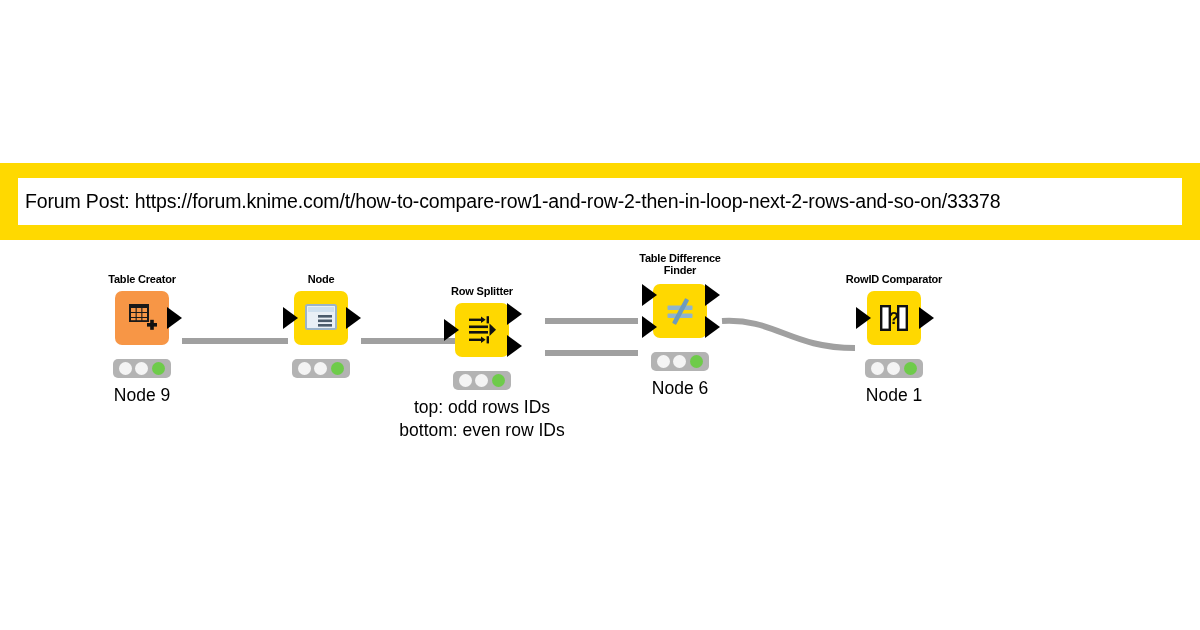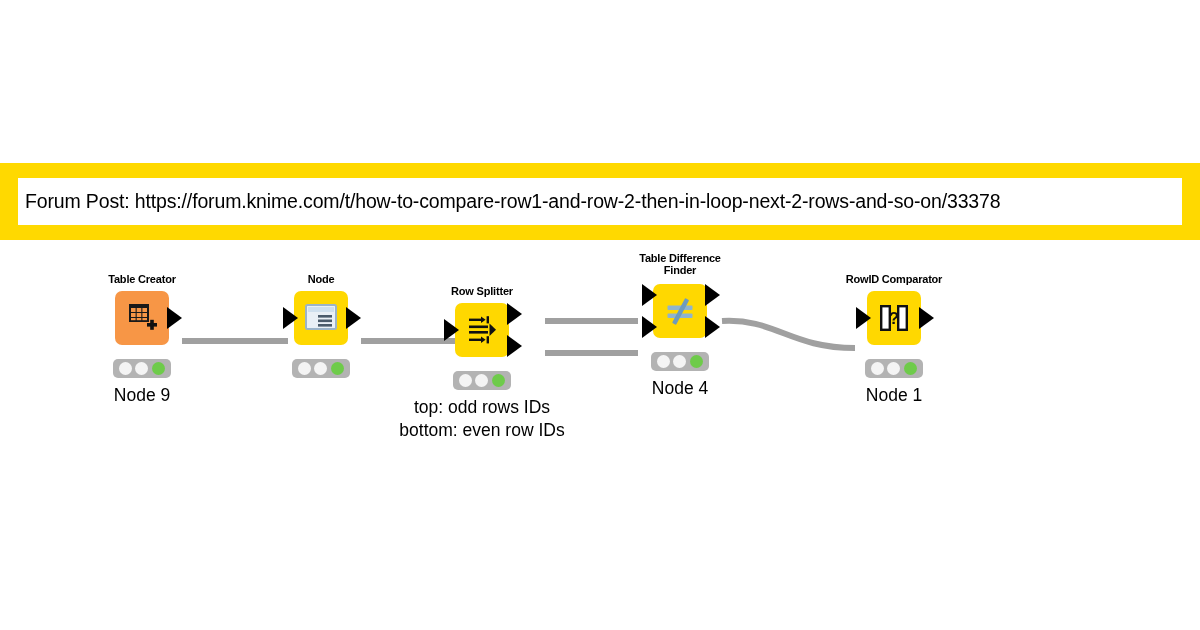--- a/index.html
+++ b/index.html
@@ -265,21 +265,21 @@
       </div>
       <div class="port" style="left:42px; top:0px;"></div>
       <div class="port" style="left:42px; top:32px;"></div>
       <div class="port" style="left:105px; top:0px;"></div>
       <div class="port" style="left:105px; top:32px;"></div>
       <div class="status-bar">
         <span class="light"></span>
         <span class="light"></span>
         <span class="light green"></span>
       </div>
-      <div class="node-sublabel">Node 4</div>
+      <div class="node-sublabel">Node 6</div>
     </div>
   </div>
 
   <div class="wf-node" style="left:814px; top:33px;">
     <div class="node-title">RowID Comparator</div>
     <div class="node-body">
       <div class="node-box yellow">
         <svg class="icon-svg" width="32" height="32" viewBox="0 0 32 32">
           <rect x="2" y="3" width="11" height="26" fill="#111111"></rect>
           <rect x="4.4" y="5.4" width="6.2" height="21.2" fill="#FFFFFF"></rect>

